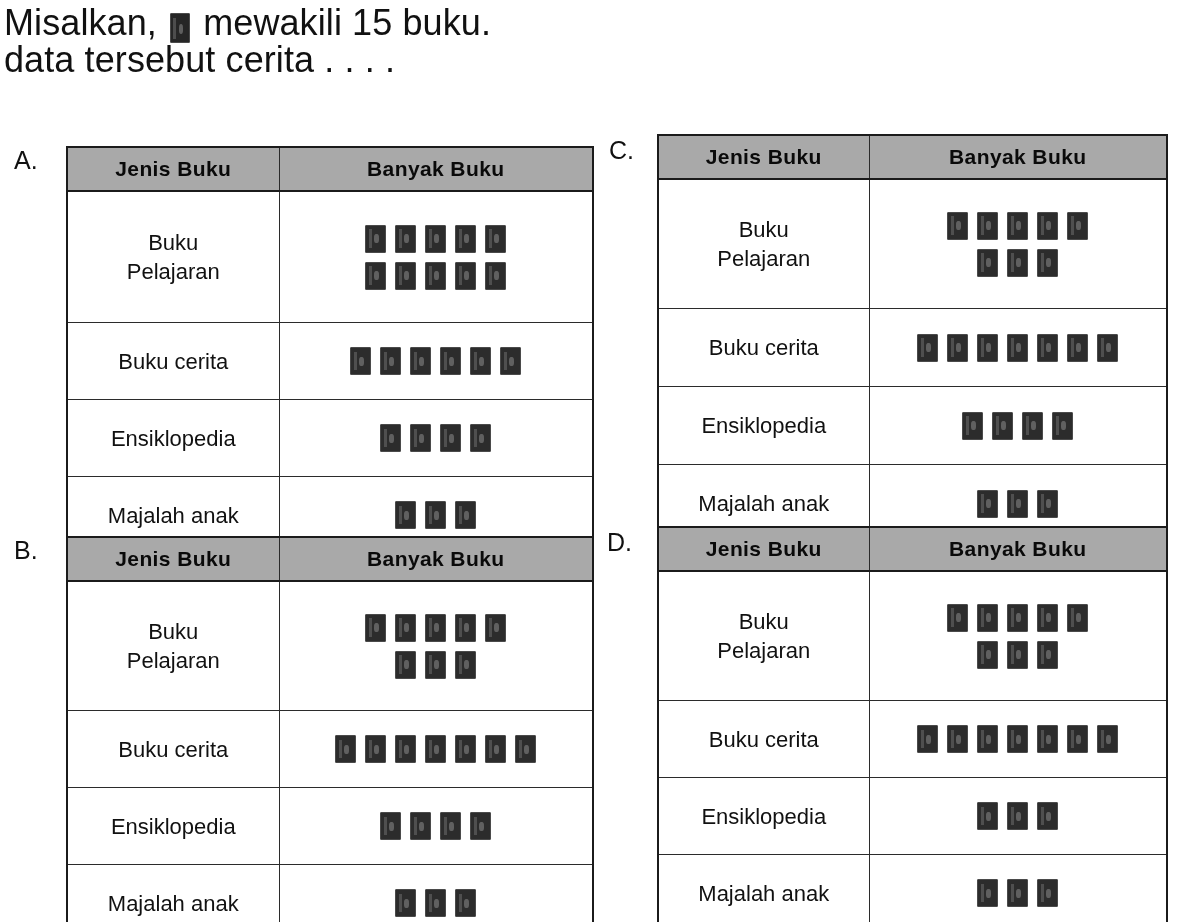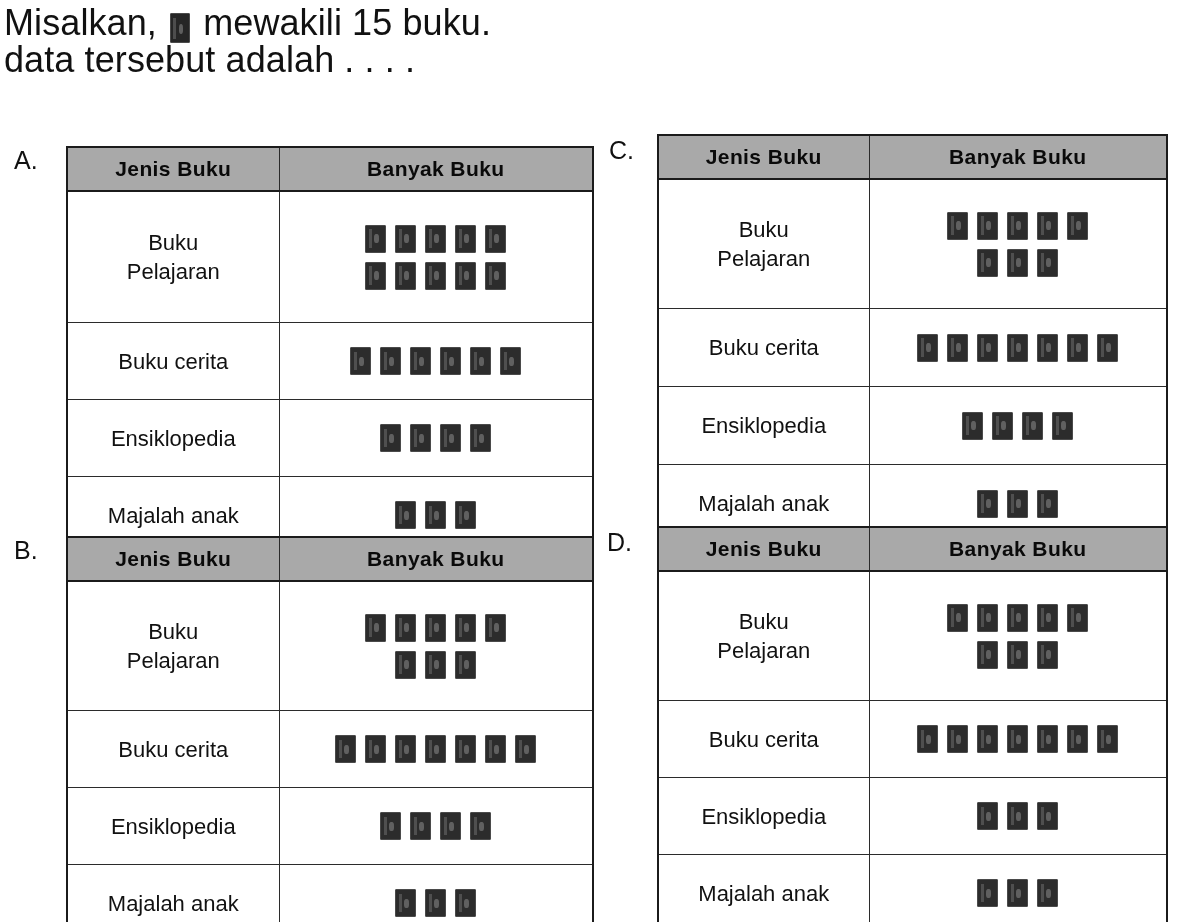--- a/index.html
+++ b/index.html
@@ -163,21 +163,21 @@
 </style>
 </head>
 <body>
 
 <div id="question-stem">
   <div class="q-line">
     <span>Misalkan,</span>
     <span class="book inline-glyph"></span>
     <span>mewakili 15 buku.</span>
   </div>
-  <div class="q-line">data tersebut adalah . . . .</div>
+  <div class="q-line">data tersebut cerita . . . .</div>
 </div>
 
 <div class="option" id="option-a">
   <span class="option-letter">A.</span>
   <table class="pictogram">
     <colgroup>
         <col class="c-label">
         <col class="c-icons">
       </colgroup>
     <thead>

